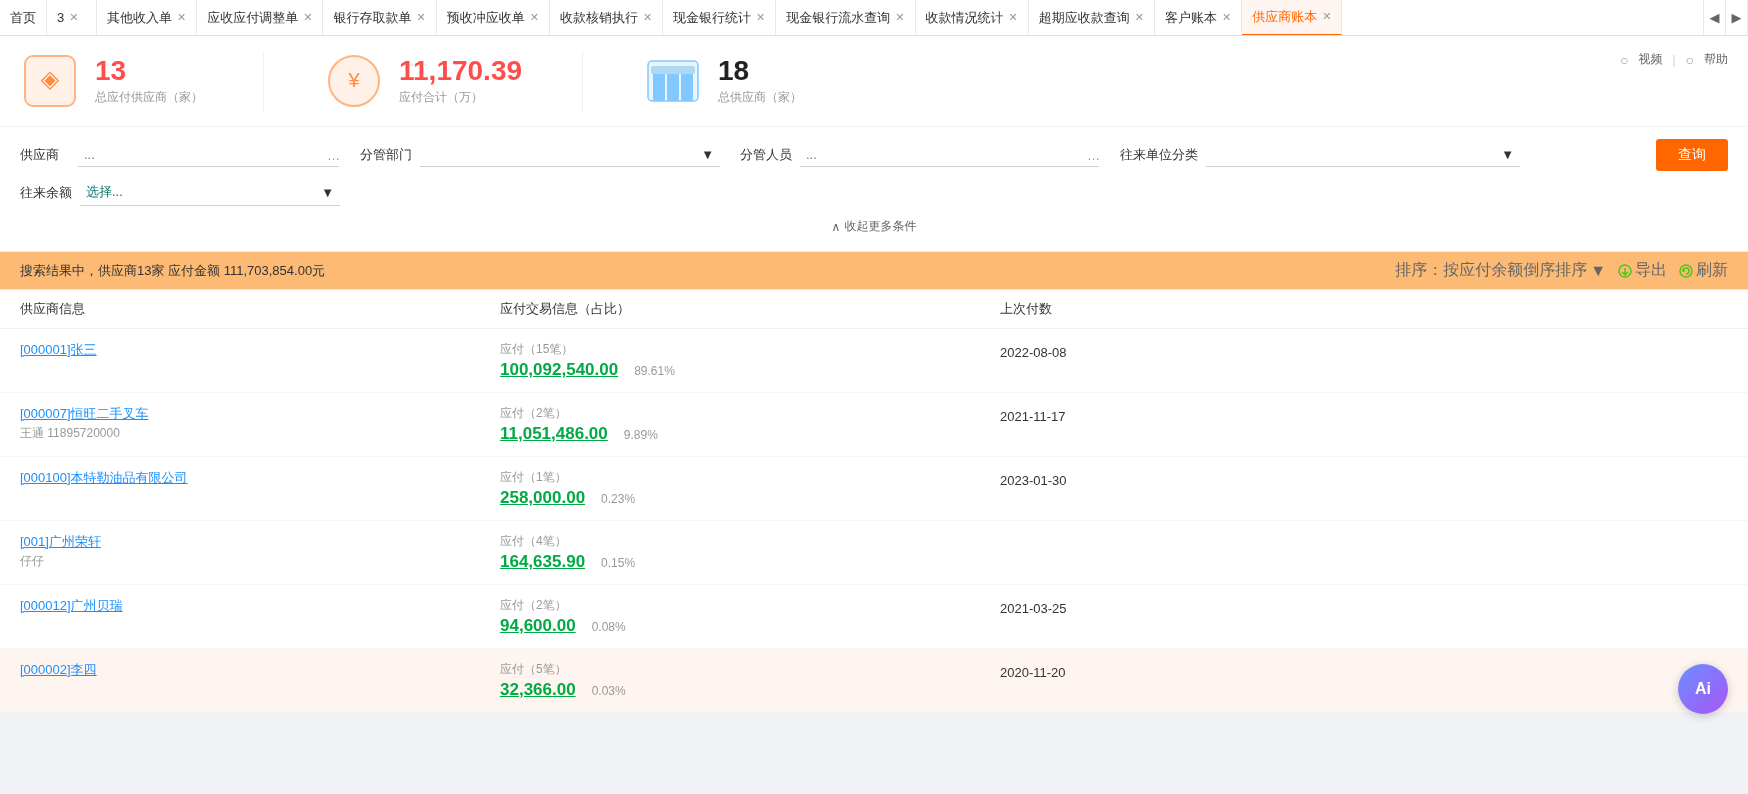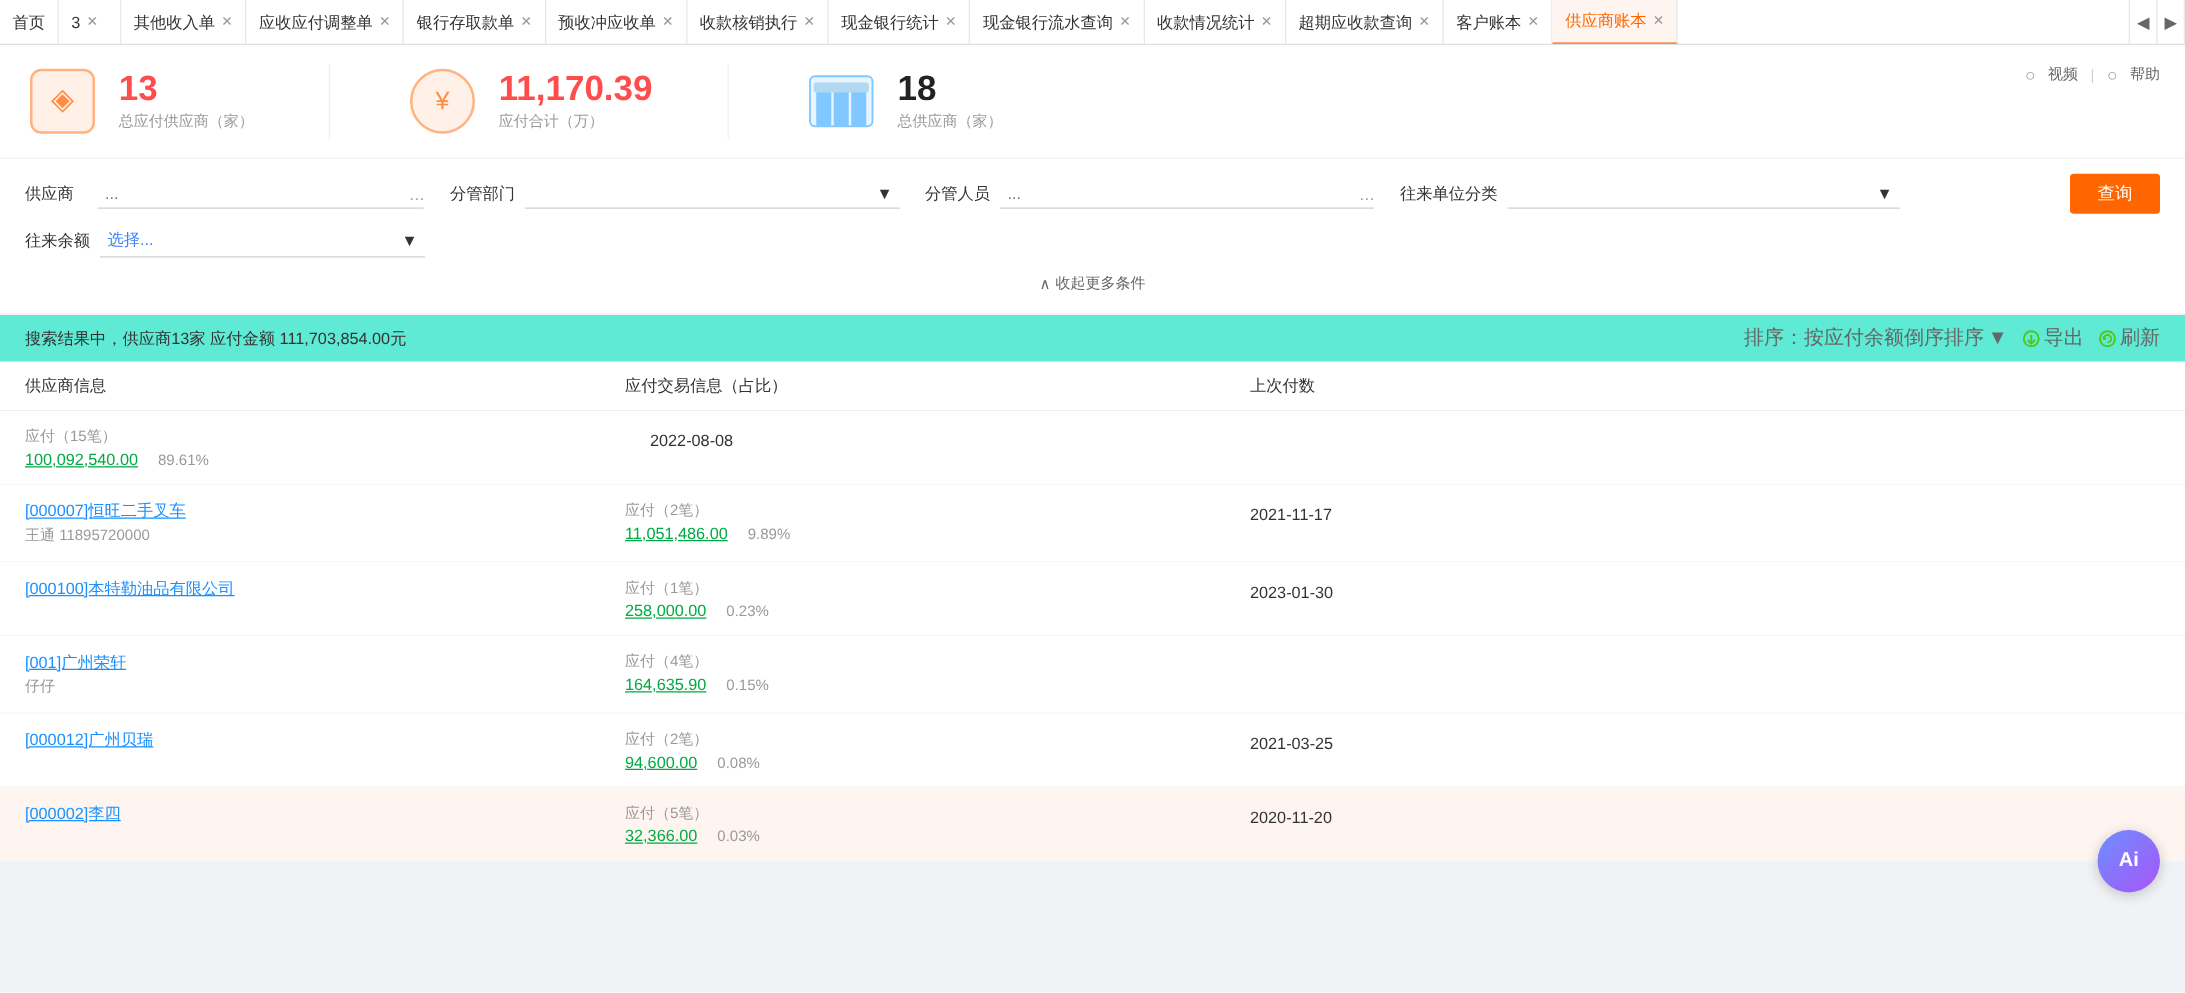--- a/index.html
+++ b/index.html
@@ -184,21 +184,21 @@
       justify-content: center;
       color: #666;
       font-size: 12px;
       cursor: pointer;
       padding: 4px 0;
       gap: 4px;
     }
 
     
     .result-bar {
-      background: #5eead4;
+      background: #fdba74;
       padding: 8px 20px;
       display: flex;
       align-items: center;
       justify-content: space-between;
       border-bottom: 1px solid #e8e8e8;
     }
     .result-text {
       font-size: 13px;
       color: #333;
     }
@@ -259,25 +259,25 @@
     .supplier-sub {
       font-size: 12px;
       color: #999;
       margin-top: 2px;
     }
     .trade-label {
       font-size: 12px;
       color: #999;
     }
     .trade-amount {
-      font-size: 13px;
+      font-size: 17px;
       color: #00aa44;
       text-decoration: underline;
       cursor: pointer;
-      font-weight: 400;
+      font-weight: 700;
     }
     .trade-percent {
       font-size: 12px;
       color: #999;
       margin-left: 12px;
     }
     .trade-row {
       display: flex;
       align-items: baseline;
       margin-top: 2px;
@@ -461,21 +461,21 @@
       </div>
 
       <button class="filter-btn-orange">查询</button>
     </div>
 
     <div class="filter-row">
 
       <div class="filter-item">
         <span class="filter-label">往来余额</span>
         <div class="filter-select" style="min-width:160px; border-bottom:1px solid #d0d0d0; padding:4px 6px;">
-          <span style="color:#3b82f6;">选择...</span>
+          <span style="color:#0f766e;">选择...</span>
           <span>▼</span>
         </div>
       </div>
     </div>
 
     <div style="display:flex; justify-content:center; margin-top:4px;">
       <div class="collapse-btn">
         <span>∧</span>
         <span>收起更多条件</span>
       </div>
@@ -509,20 +509,23 @@
 
   <div class="data-table">
 
     <div class="table-header">
       <div class="col-supplier">供应商信息</div>
       <div class="col-trade">应付交易信息（占比）</div>
       <div class="col-last">上次付数</div>
     </div>
 
     <div class="table-row" id="row-0">
+      <div class="col-supplier">
+        <div class="supplier-name">[000001]张三</div>
+      </div>
       <div class="col-trade">
         <div class="trade-label">应付（15笔）</div>
         <div class="trade-row">
           <span class="trade-amount">100,092,540.00</span>
           <span class="trade-percent">89.61%</span>
         </div>
       </div>
       <div class="col-last">
         <div class="last-pay">2022-08-08</div>
       </div>

